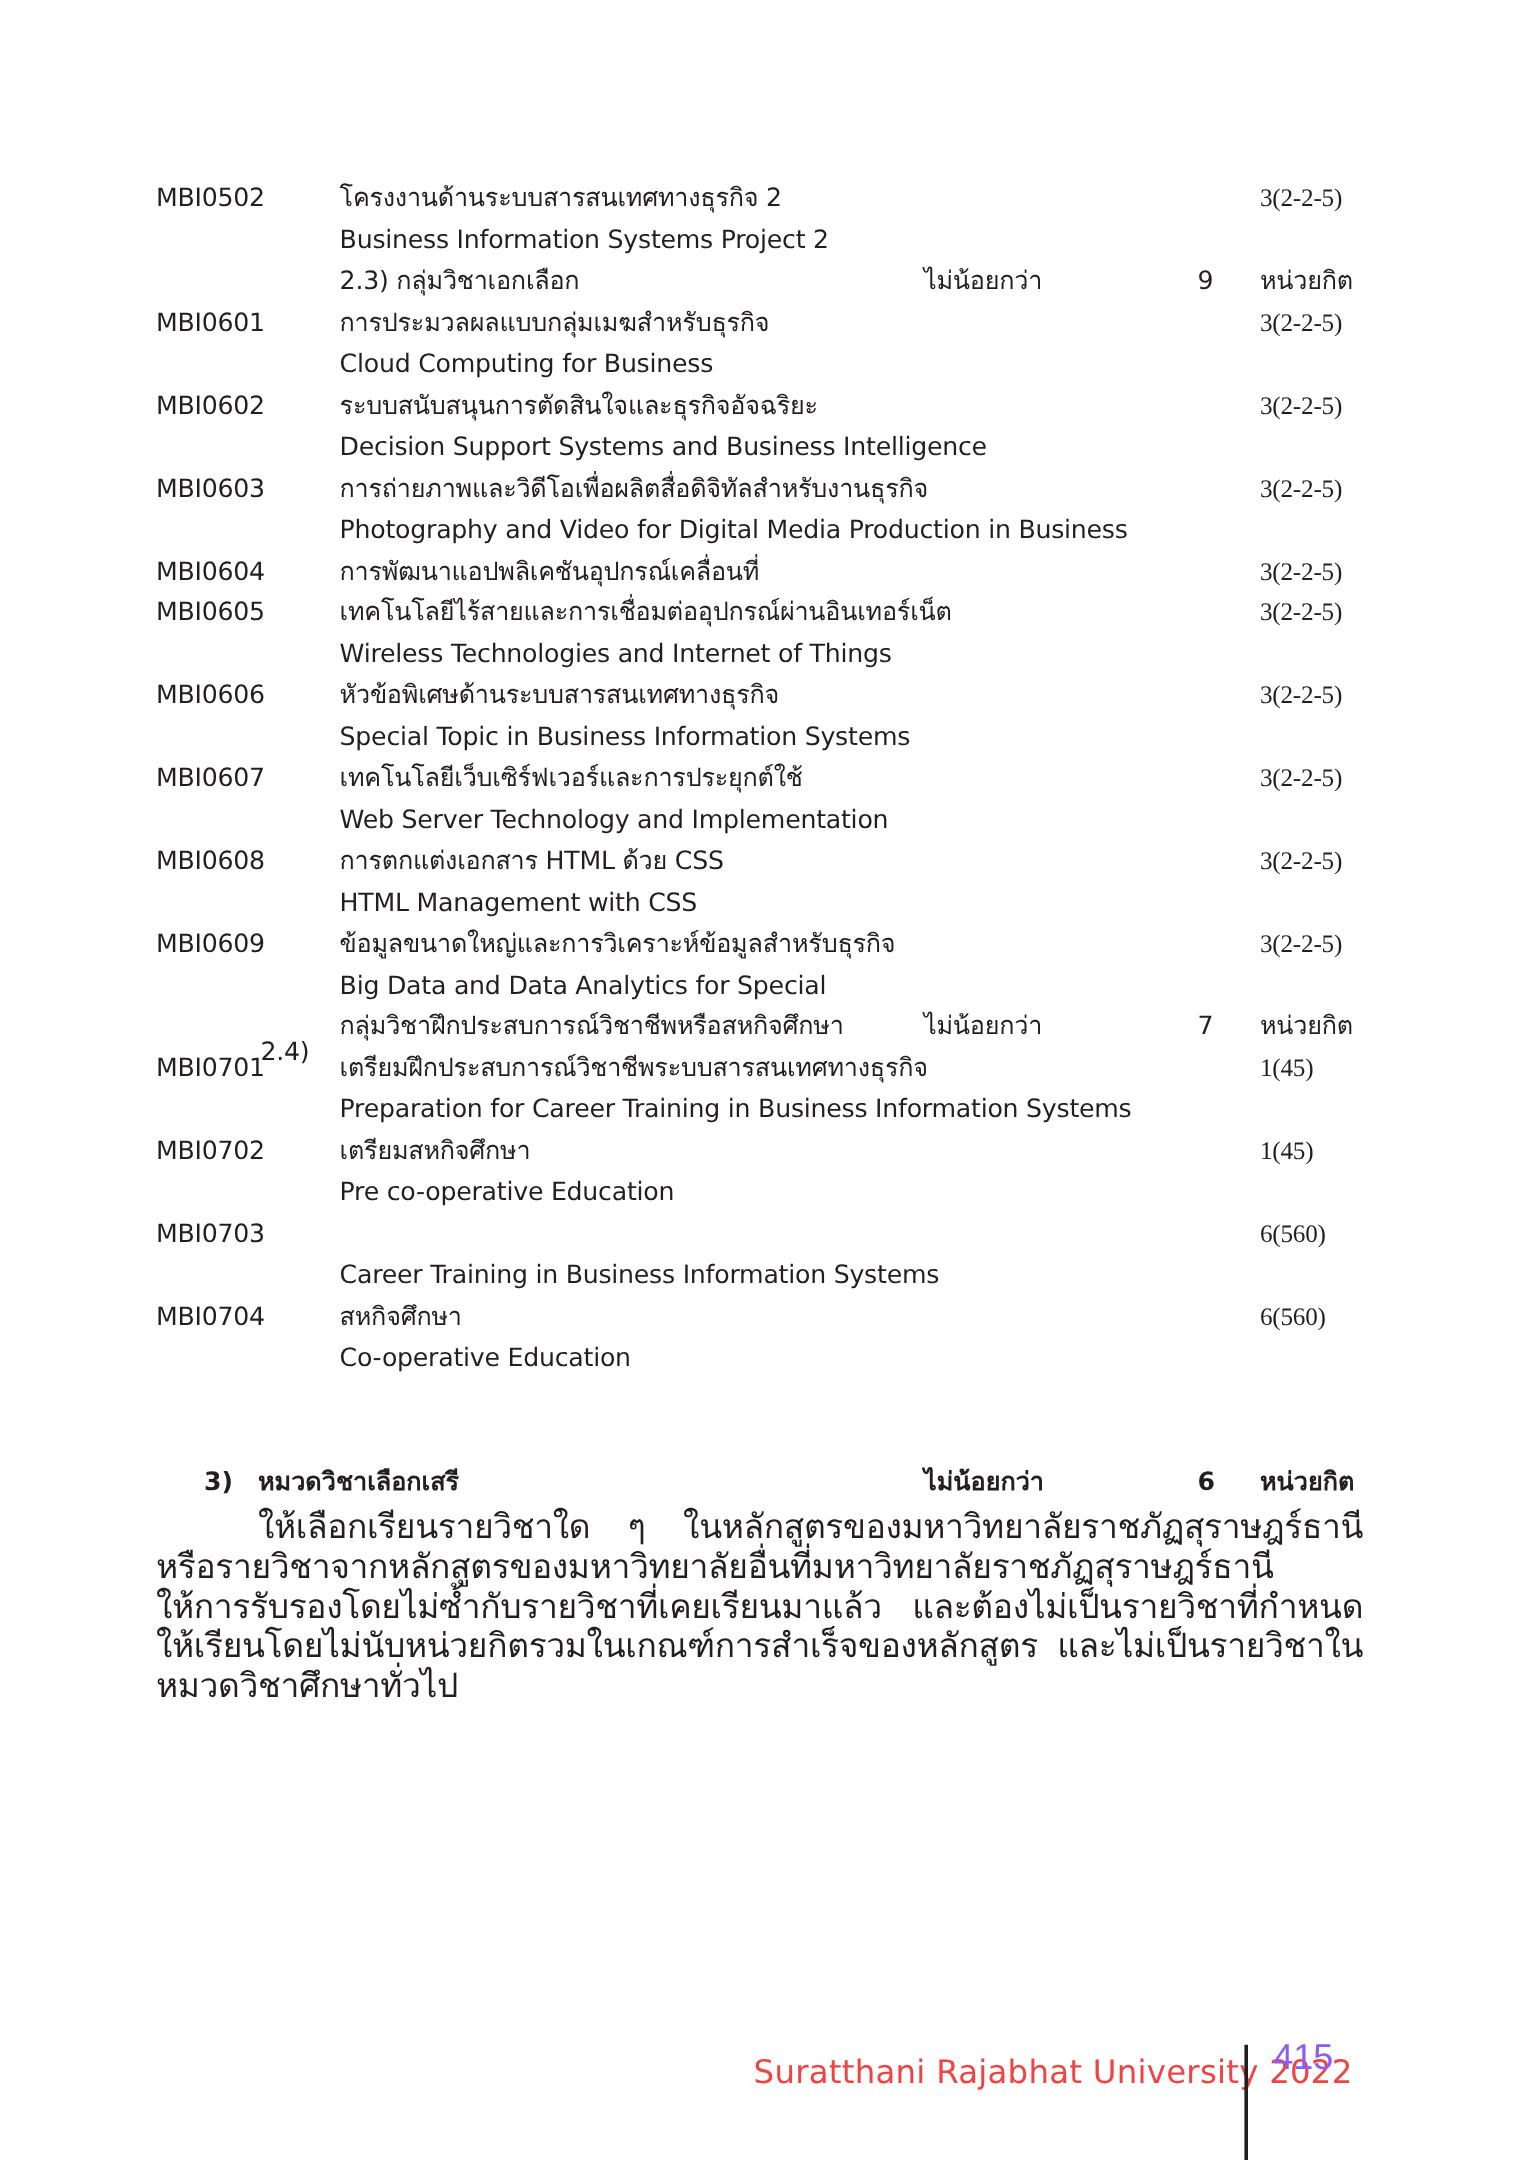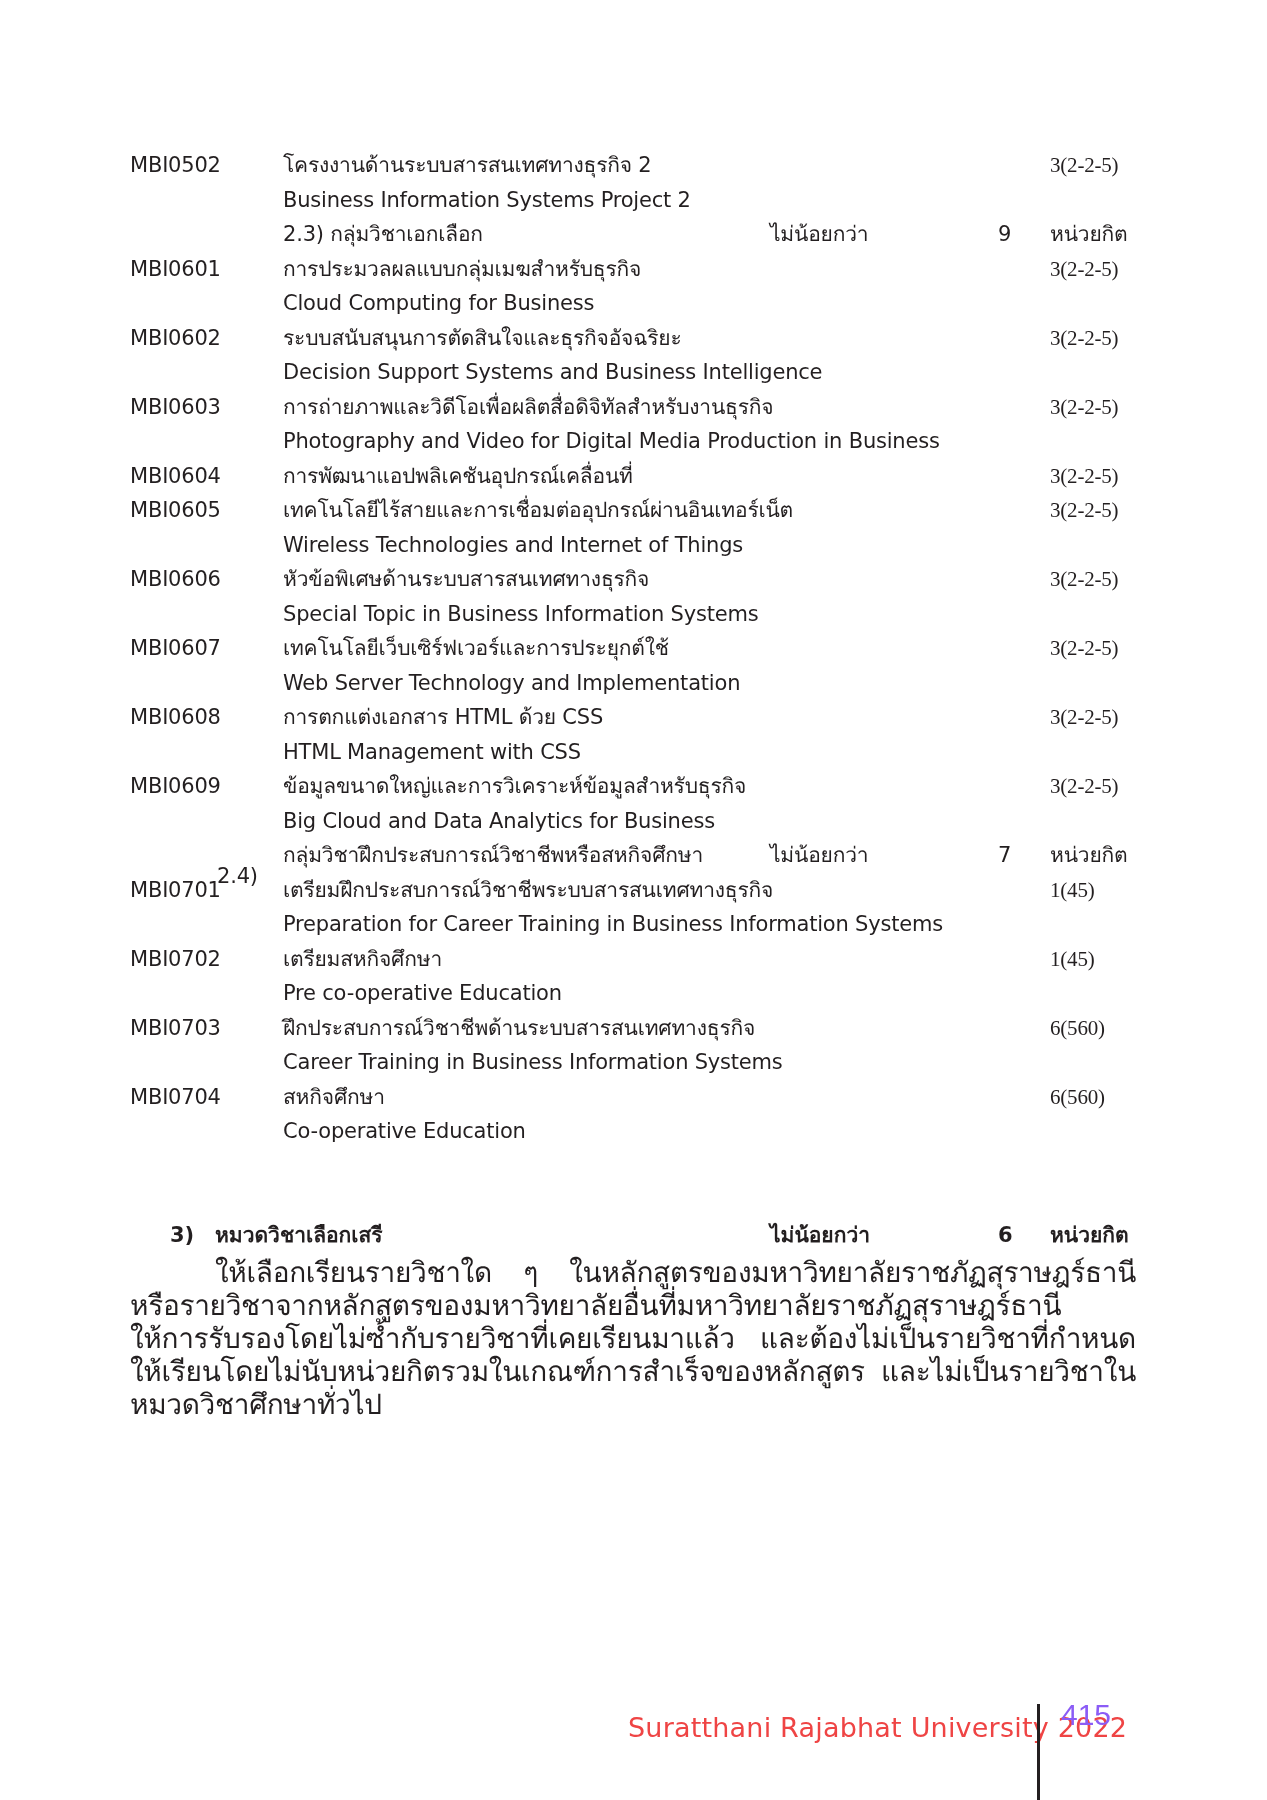--- a/index.html
+++ b/index.html
@@ -142,21 +142,21 @@
     <div class="line">
       <span class="title">HTML Management with CSS</span>
     </div>
 
     <div class="line">
       <span class="code">MBI0609</span>
       <span class="title">ข้อมูลขนาดใหญ่และการวิเคราะห์ข้อมูลสำหรับธุรกิจ</span>
       <span class="credit">3(2-2-5)</span>
     </div>
     <div class="line">
-      <span class="title">Big Cloud and Data Analytics for Business</span>
+      <span class="title">Big Data and Data Analytics for Special</span>
     </div>
 
     <div class="line">
       <span class="grp-num">2.4)</span>
       <span class="title">กลุ่มวิชาฝึกประสบการณ์วิชาชีพหรือสหกิจศึกษา</span>
       <span class="not-less">ไม่น้อยกว่า</span>
       <span class="num">7</span>
       <span class="unit">หน่วยกิต</span>
     </div>
 
@@ -173,21 +173,20 @@
       <span class="code">MBI0702</span>
       <span class="title">เตรียมสหกิจศึกษา</span>
       <span class="credit">1(45)</span>
     </div>
     <div class="line">
       <span class="title">Pre co-operative Education</span>
     </div>
 
     <div class="line">
       <span class="code">MBI0703</span>
-      <span class="title">ฝึกประสบการณ์วิชาชีพด้านระบบสารสนเทศทางธุรกิจ</span>
       <span class="credit">6(560)</span>
     </div>
     <div class="line">
       <span class="title">Career Training in Business Information Systems</span>
     </div>
 
     <div class="line">
       <span class="code">MBI0704</span>
       <span class="title">สหกิจศึกษา</span>
       <span class="credit">6(560)</span>

